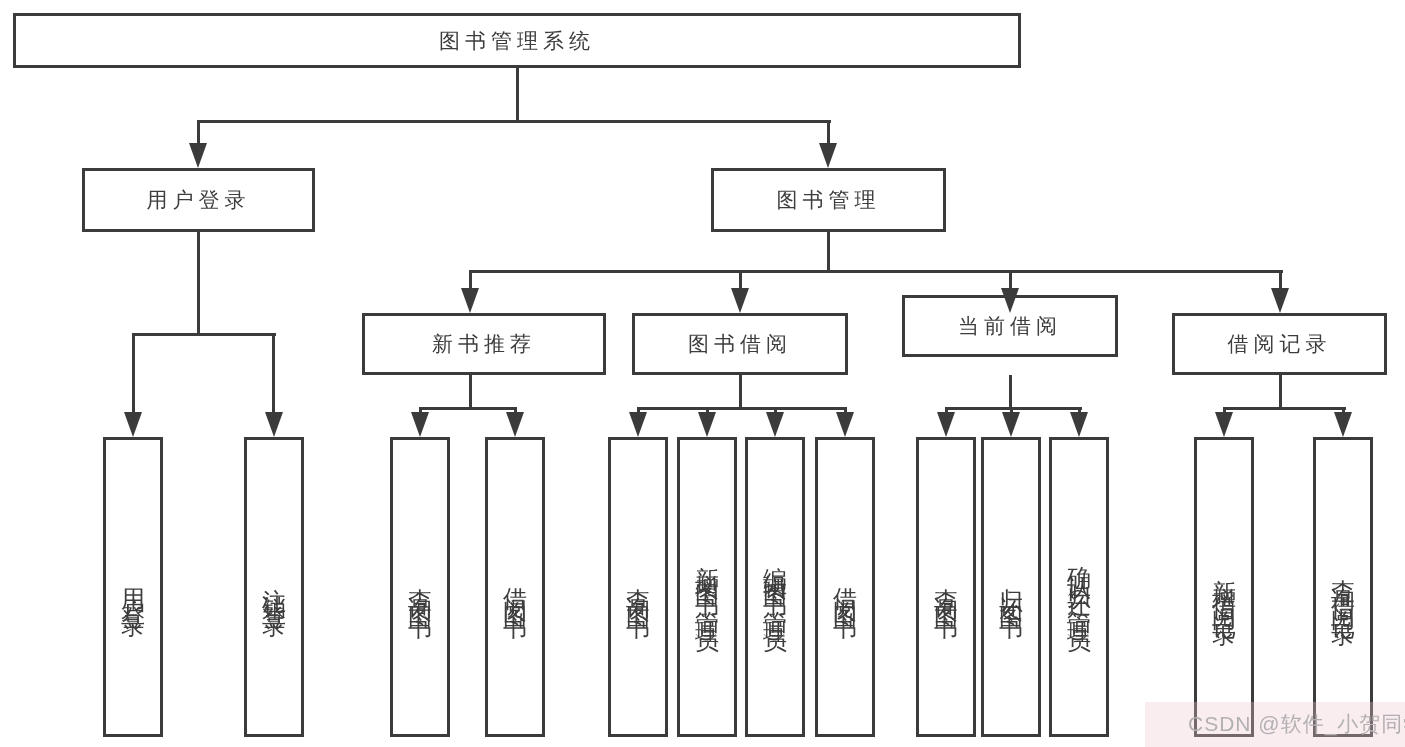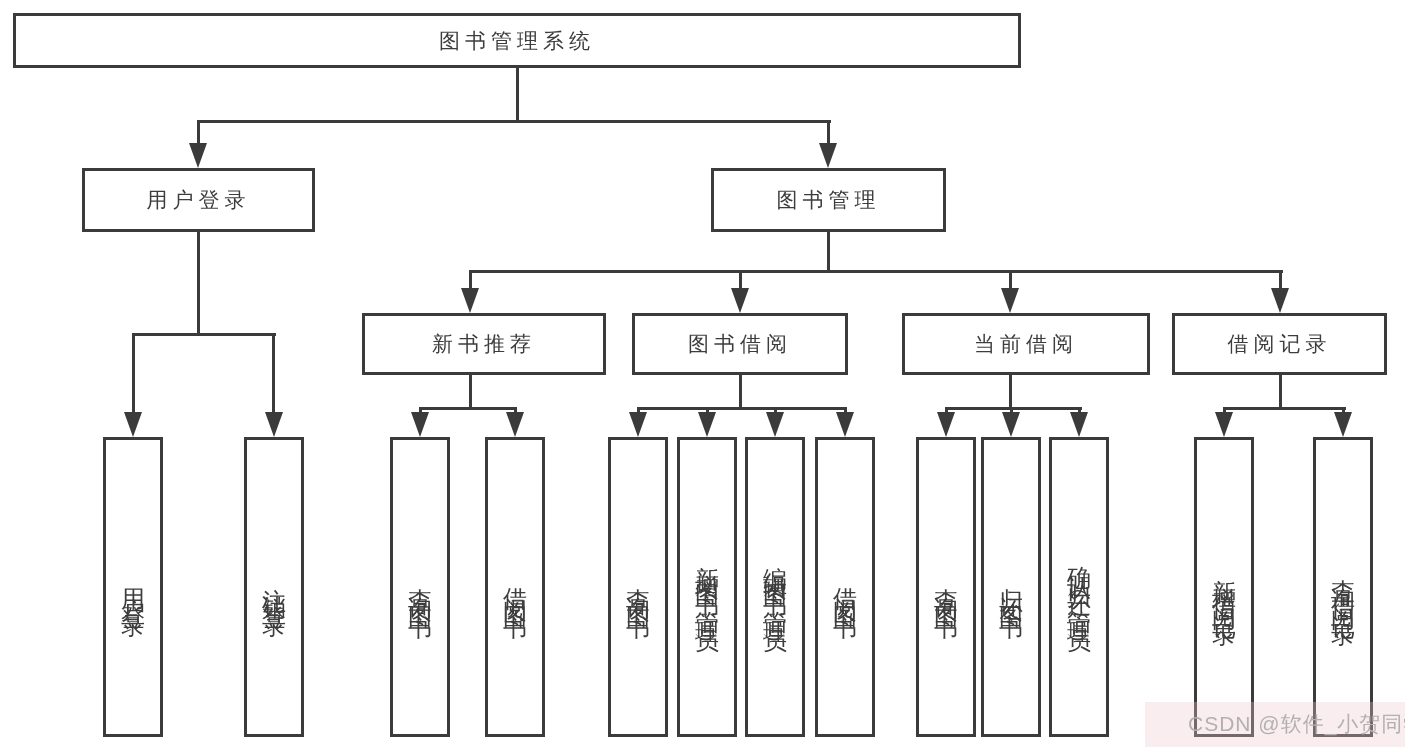--- a/index.html
+++ b/index.html
@@ -79,21 +79,21 @@
   <div class="box" style="left:711px; top:168px; width:235px; height:64px;">
     <span class="h-label">图书管理</span>
   </div>
 
   <div class="box" style="left:362px; top:313px; width:244px; height:62px;">
     <span class="h-label">新书推荐</span>
   </div>
   <div class="box" style="left:632px; top:313px; width:216px; height:62px;">
     <span class="h-label">图书借阅</span>
   </div>
-  <div class="box" style="left:902px; top:313px; width:248px; height:62px;align-items:center;">
+  <div class="box" style="left:902px; top:295px; width:216px; height:62px;align-items:center;">
     <span class="h-label">当前借阅</span>
   </div>
   <div class="box" style="left:1172px; top:313px; width:215px; height:62px;">
     <span class="h-label">借阅记录</span>
   </div>
 
   <div class="box" style="left:103px; top:437px; width:60px; height:300px;">
     <span class="v-label">用户登录</span>
   </div>
   <div class="box" style="left:244px; top:437px; width:60px; height:300px;">

